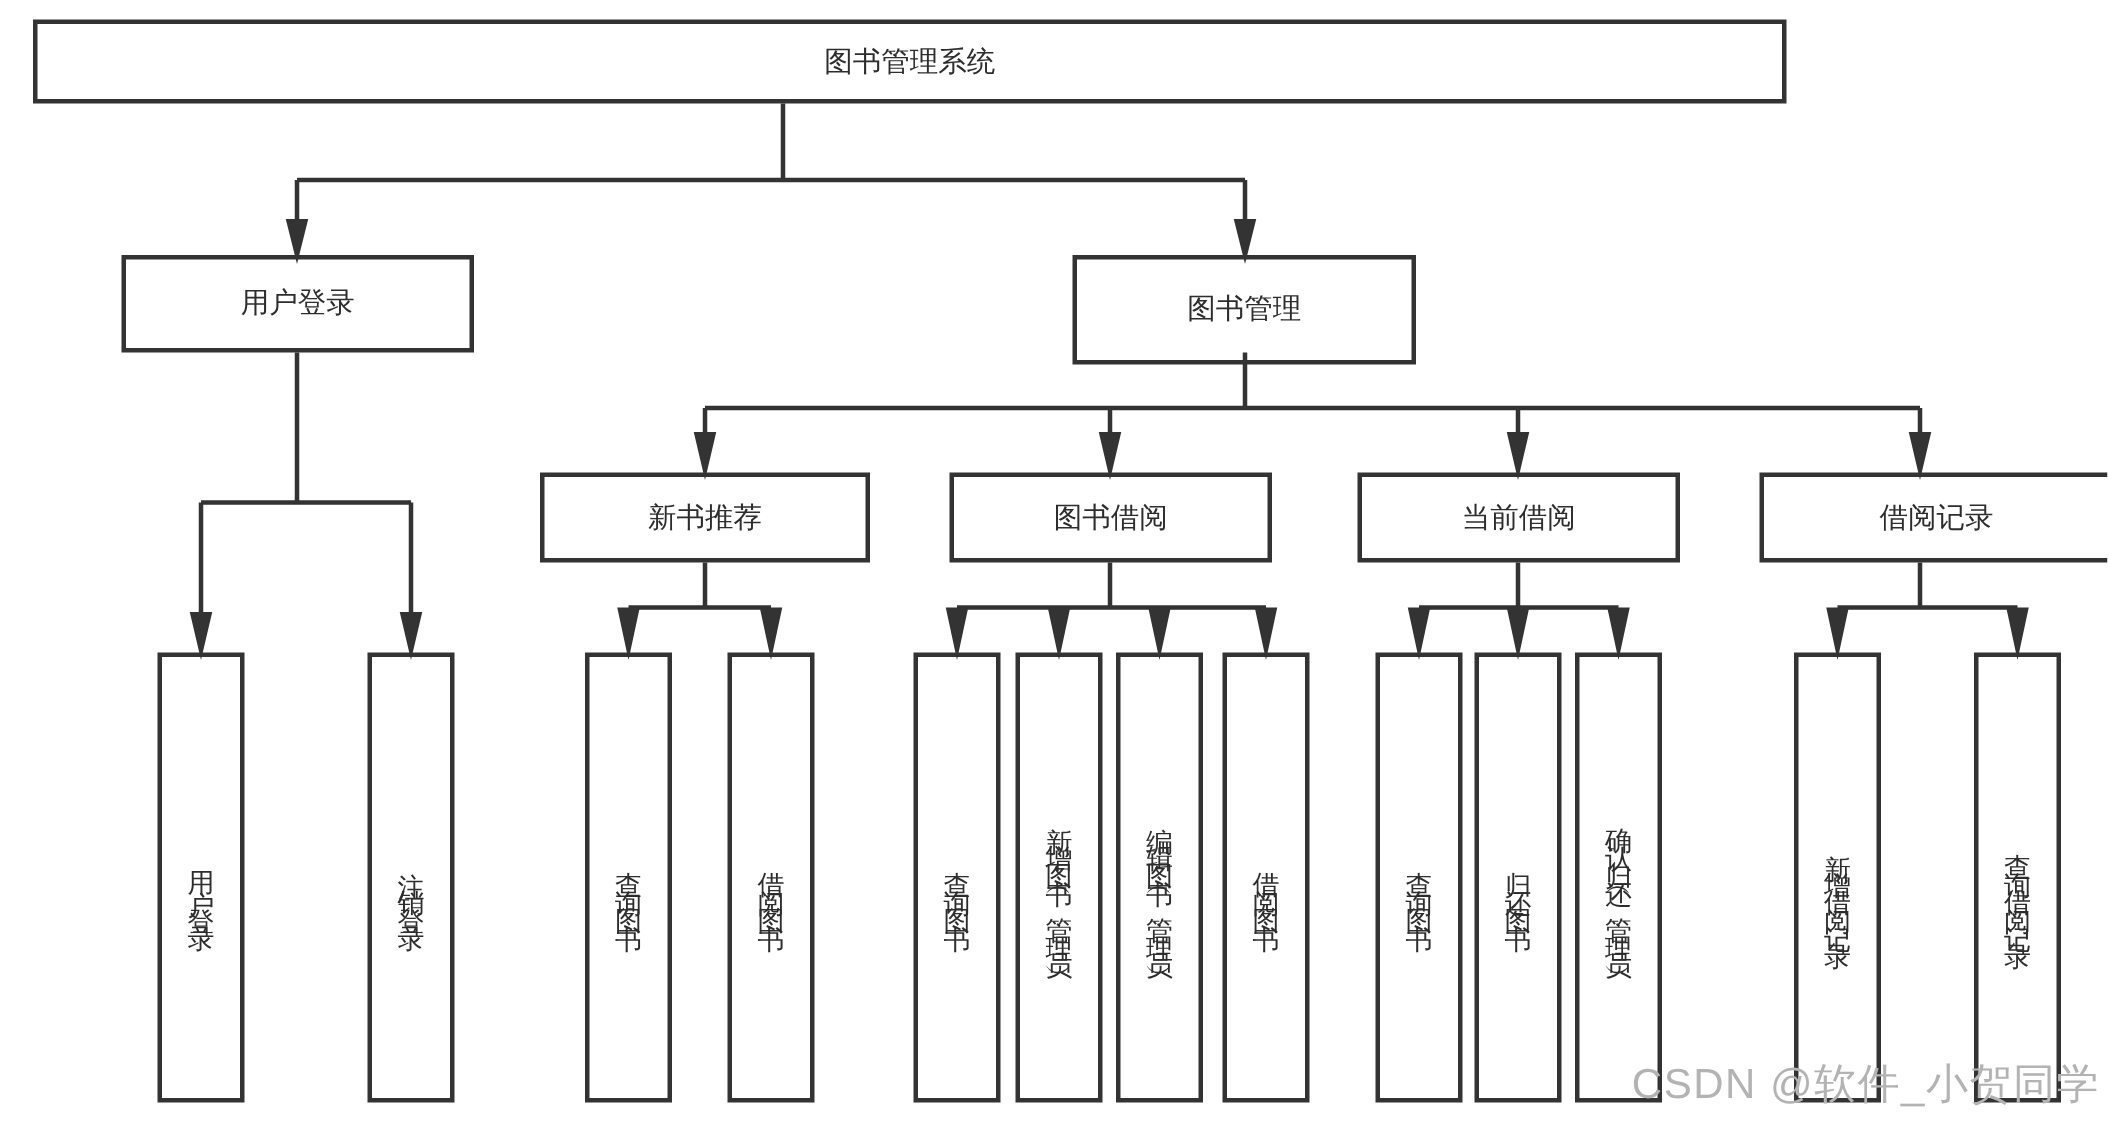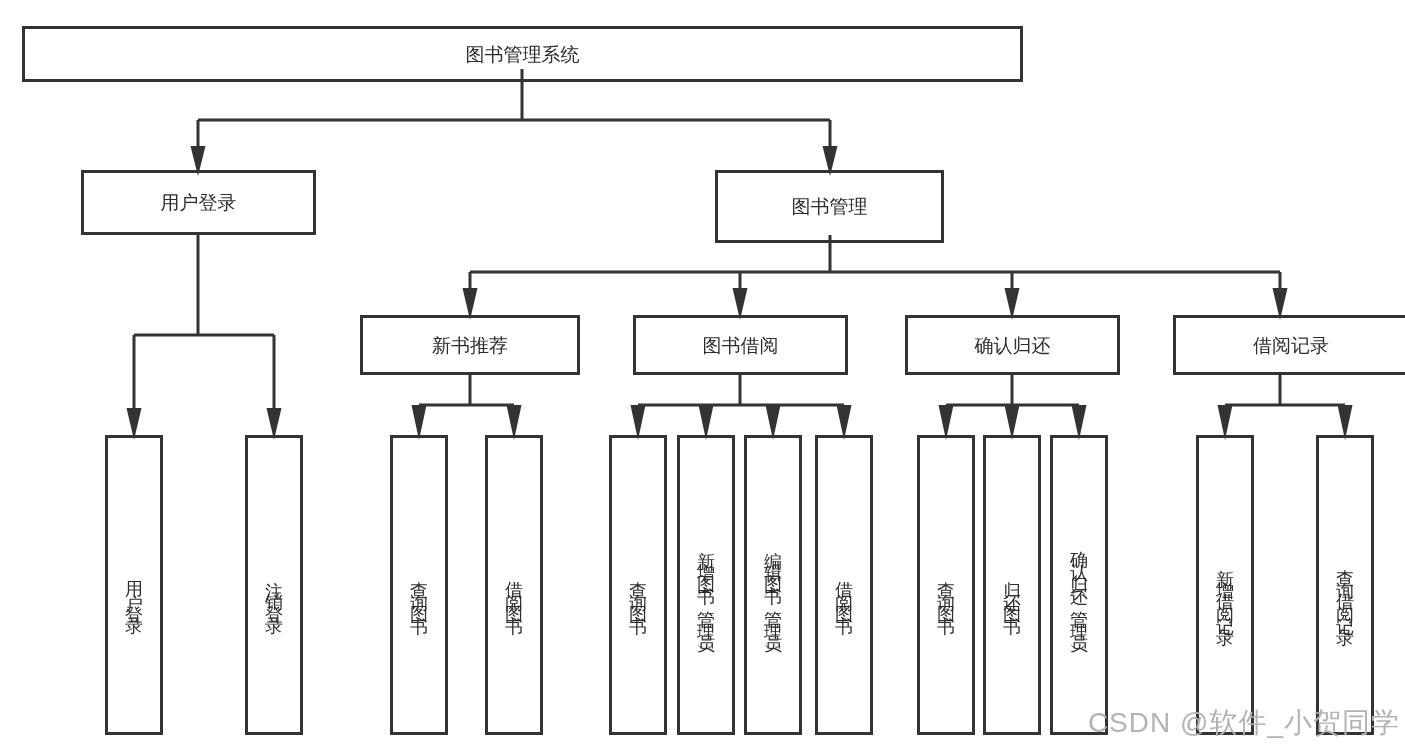--- a/index.html
+++ b/index.html
@@ -52,28 +52,28 @@
 
       <path d="M411.5 405 L426.5 405 L419 440 Z M506.5 405 L521.5 405 L514 440 Z
                M630.5 405 L645.5 405 L638 440 Z M698.5 405 L713.5 405 L706 440 Z
                M765.5 405 L780.5 405 L773 440 Z M836.5 405 L851.5 405 L844 440 Z
                M938.5 405 L953.5 405 L946 440 Z M1004.5 405 L1019.5 405 L1012 440 Z
                M1071.5 405 L1086.5 405 L1079 440 Z M1217.5 405 L1232.5 405 L1225 440 Z
                M1337.5 405 L1352.5 405 L1345 440 Z"></path>
     </g>
   </svg>
 
-  <div class="node" style="left:22px;top:26px;width:1001px;height:56px">图书管理系统</div>
+  <div class="node" style="left:22px;top:13px;width:1169px;height:56px">图书管理系统</div>
 
   <div class="node" style="left:81px;top:170px;width:235px;height:65px">用户登录</div>
   <div class="node" style="left:715px;top:170px;width:229px;height:73px">图书管理</div>
 
   <div class="node" style="left:360px;top:315px;width:220px;height:60px">新书推荐</div>
   <div class="node" style="left:633px;top:315px;width:215px;height:60px">图书借阅</div>
-  <div class="node" style="left:905px;top:315px;width:215px;height:60px">确认归还</div>
+  <div class="node" style="left:905px;top:315px;width:215px;height:60px">当前借阅</div>
   <div class="node" style="left:1173px;top:315px;width:236px;height:60px">借阅记录</div>
 
   <div class="node leaf" style="left:105px;top:435px;width:58px;height:300px">
     <span>用户登录</span>
     </div>
   <div class="node leaf" style="left:245px;top:435px;width:58px;height:300px">
     <span>注销登录</span>
     </div>
 
   <div class="node leaf" style="left:390px;top:435px;width:58px;height:300px">

